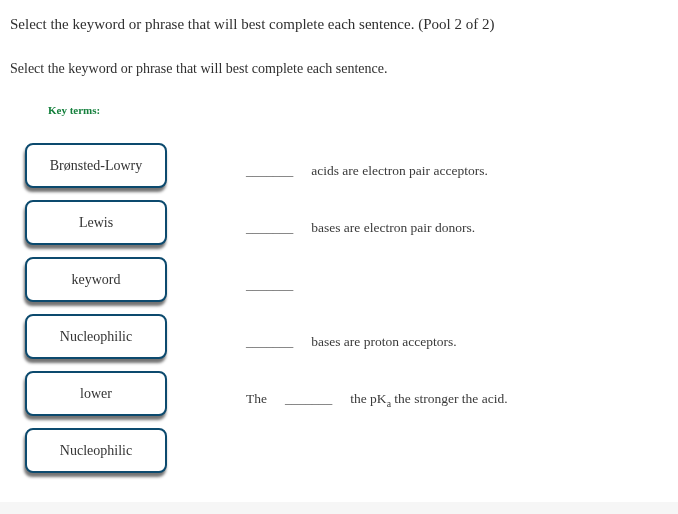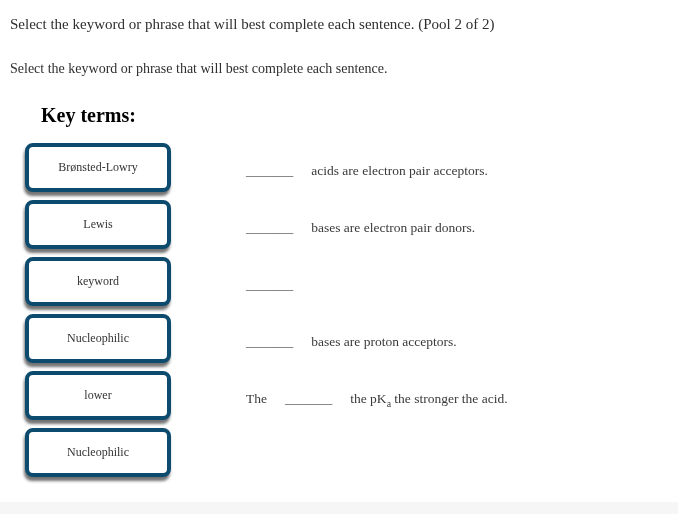--- a/index.html
+++ b/index.html
@@ -25,39 +25,39 @@
     white-space: nowrap;
   }
   .question-subtitle {
     left: 10px;
     top: 61px;
     font-size: 14px;
     color: #2f2f2f;
     white-space: nowrap;
   }
   .key-terms-heading {
-    left: 41px;
+    left: 48px;
     top: 104px;
-    font-size: 20px;
+    font-size: 11px;
     font-weight: bold;
-    color: #000000;
+    color: #15803d;
   }
 
   .term-box {
     left: 25px;
     width: 138px;
     height: 41px;
     background: #ffffff;
-    border: 4px solid #0c4a6e;
+    border: 2px solid #0c4a6e;
     border-radius: 8px;
     box-shadow: -1px 4px 3px rgba(0,0,0,0.55);
     display: flex;
     align-items: center;
     justify-content: center;
-    font-size: 12px;
+    font-size: 14px;
     color: #333333;
     cursor: pointer;
   }
   .term-box:nth-of-type(1) { top: 143px; }
 
   .sentence-row {
     left: 246px;
     display: flex;
     align-items: baseline;
     gap: 18px;

